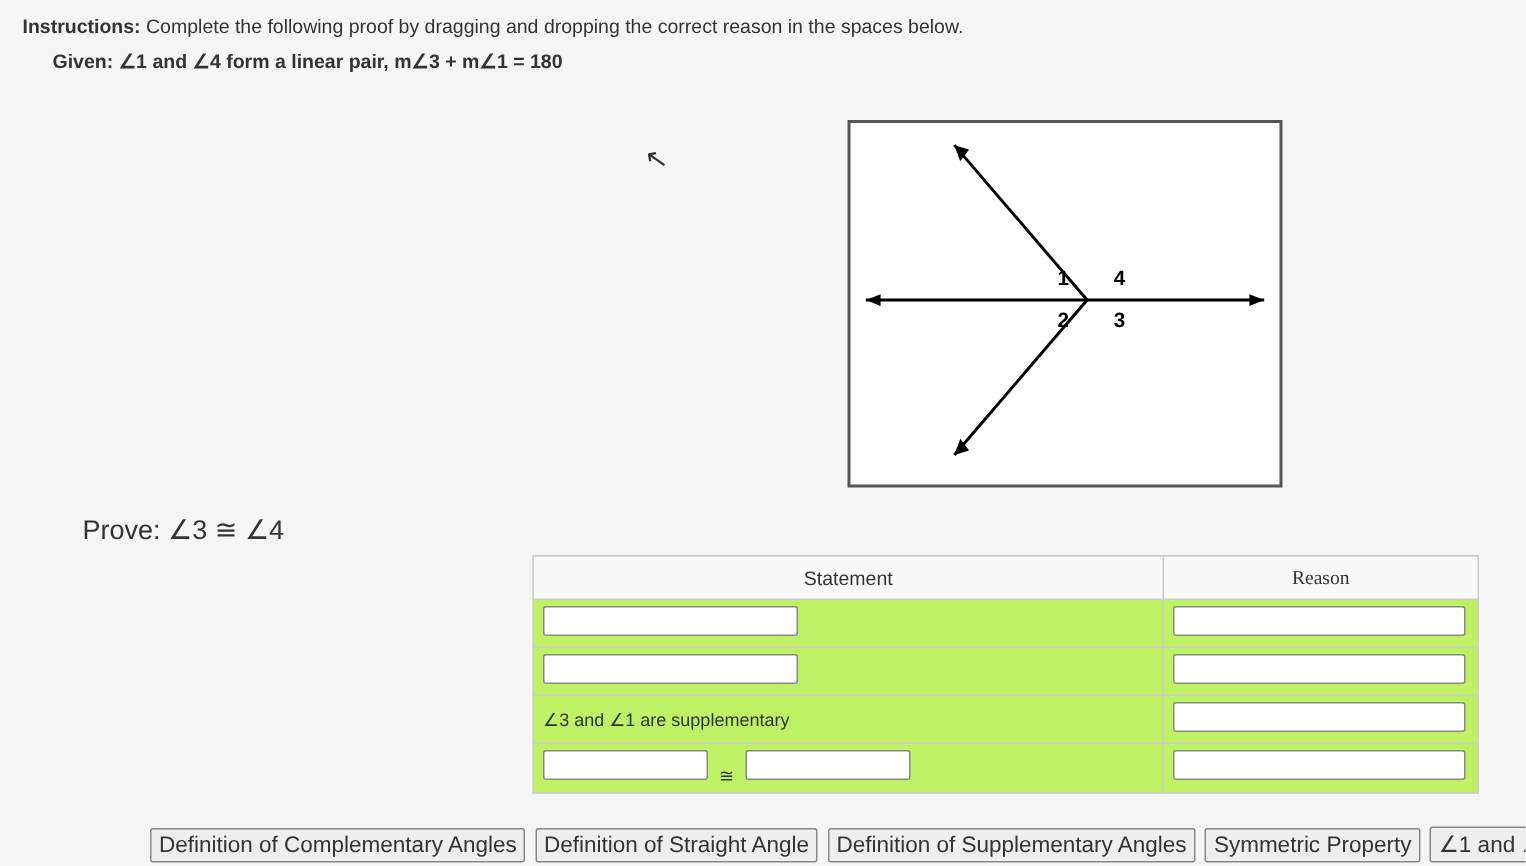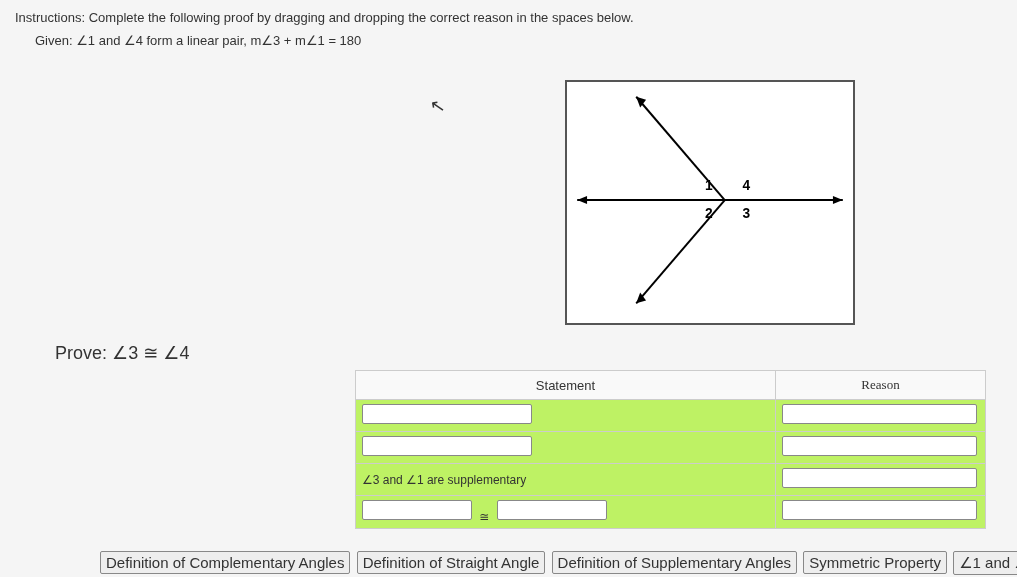--- a/index.html
+++ b/index.html
@@ -10,25 +10,26 @@
       height: 577px;
       padding: 10px 15px;
       color: #333;
       position: relative;
       overflow: hidden;
     }
     .instructions {
       font-size: 13px;
       margin-bottom: 8px;
     }
-    .instructions strong { font-weight: normal; }
+    .instructions strong { font-weight: bold; }
     .given {
       font-size: 13px;
       margin-left: 20px;
       margin-bottom: 10px;
+      font-weight: bold;
     }
     .diagram-wrap {
       position: absolute;
       top: 80px;
       left: 565px;
       width: 290px;
       height: 245px;
       background: #fff;
       border: 2px solid #555;
     }

